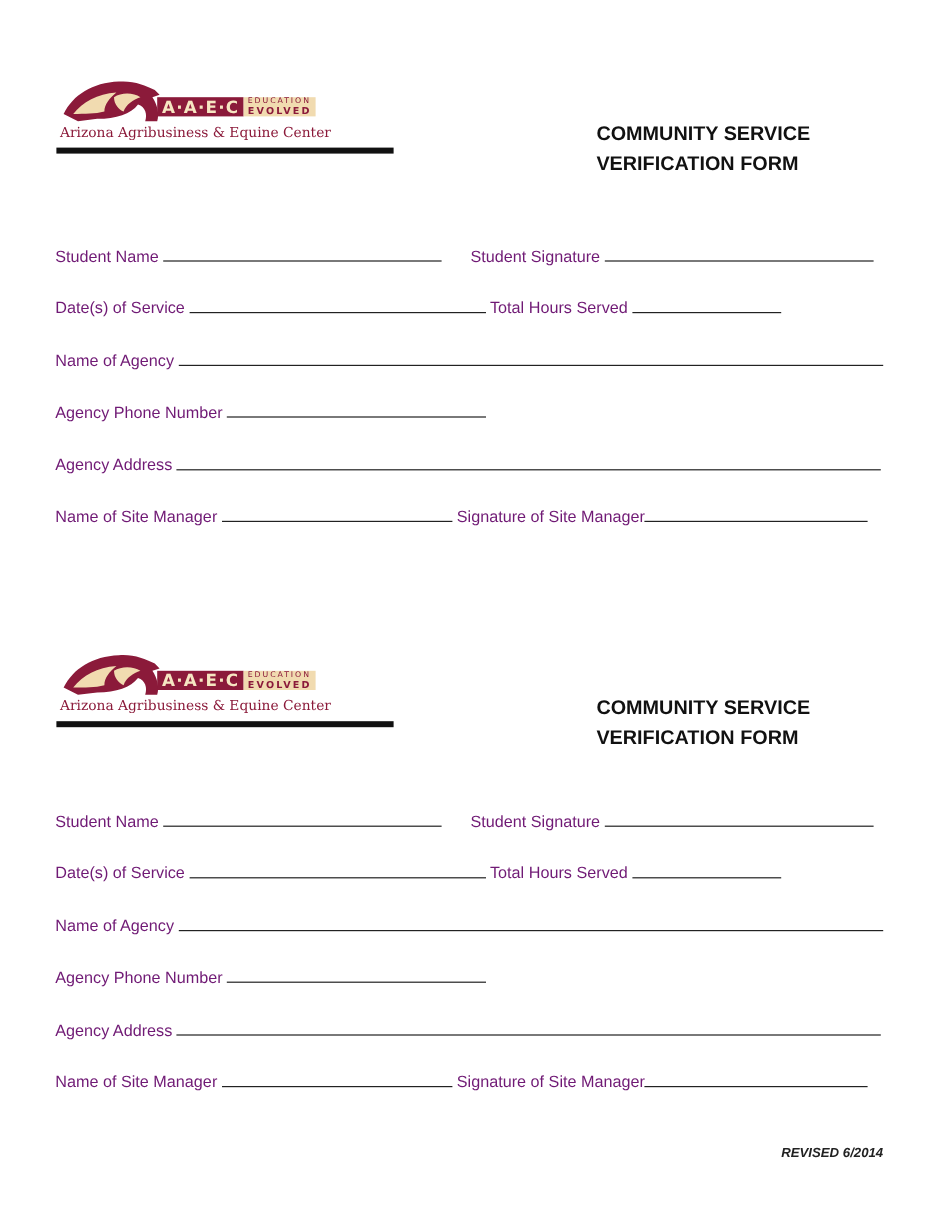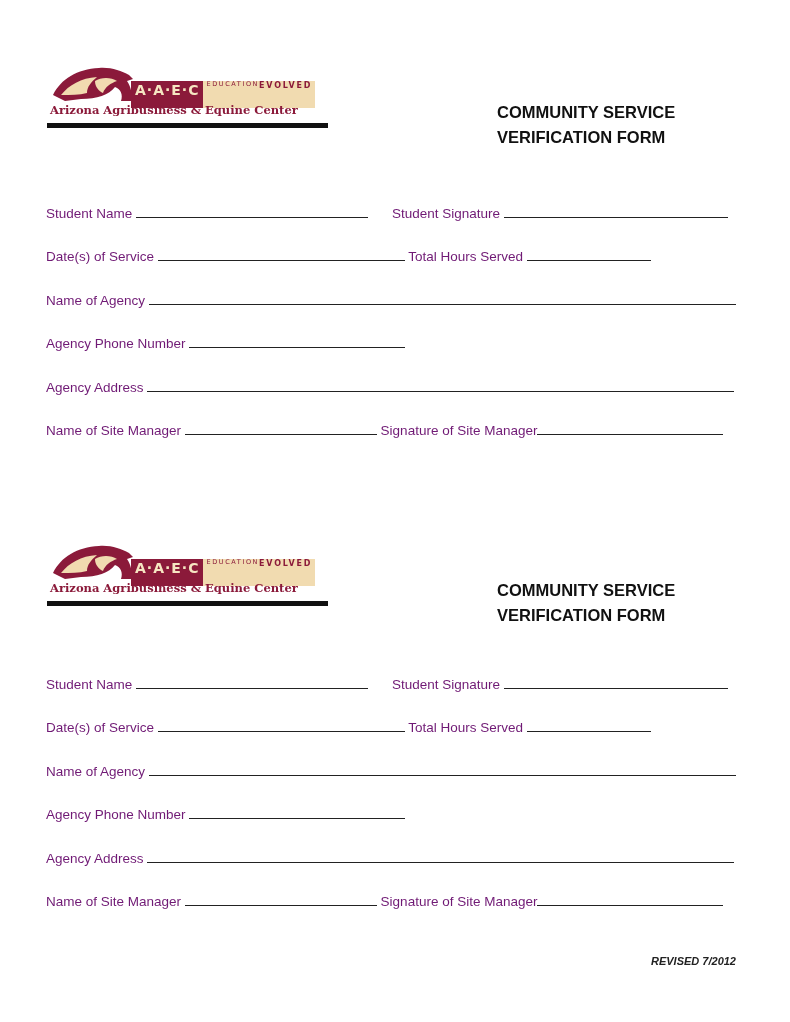--- a/index.html
+++ b/index.html
@@ -1,29 +1,29 @@
 <!DOCTYPE html>
 <html><head>
 <meta charset="utf-8">
 <style>
   html, body { margin:0; padding:0; background:#ffffff; }
   body { width:790px; height:1022px; position:relative; overflow:hidden;
          font-family:"Liberation Sans", "DejaVu Sans", sans-serif; color:#1a1a1a; }
   .form { position:absolute; left:0; width:790px; }
   .logo { position:absolute; left:47px; width:282px; height:62px; }
   .logo svg { position:absolute; left:4px; top:0; }
-  .aaec { position:absolute; left:84px; top:16px; height:27px; display:flex; }
+  .aaec { position:absolute; left:84px; top:16px; height:16px; display:flex; }
   .aaec .red { background:#8b1a3a; color:#f6e6c2; font-family:"DejaVu Sans", sans-serif;
                font-weight:bold; font-size:14px; letter-spacing:1px; line-height:18px; padding:0 4px; }
   .aaec .tan { background:#f1dbb0; color:#8b1a3a; font-family:"DejaVu Sans", sans-serif;
-               font-weight:bold; padding:0 3px; display:flex; flex-direction:row; justify-content:center; }
+               font-weight:bold; padding:0 3px; display:flex; flex-direction:column; justify-content:center; }
   .aaec .tan .t1 { font-size:6.5px; letter-spacing:1.6px; line-height:7px; font-weight:normal; }
   .aaec .tan .t2 { font-size:8px; letter-spacing:1.8px; line-height:9px; }
   .center-name { position:absolute; left:3px; top:38px; font-family:"DejaVu Serif", serif;
-                 font-weight:bold; font-size:11.5px; color:#8b1a3a; white-space:nowrap; }
+                 font-weight:normal; font-size:11.5px; color:#8b1a3a; white-space:nowrap; }
   .logo-bar { position:absolute; left:0; top:58px; width:281px; height:5px; background:#111; }
   .title { position:absolute; left:465px; font-weight:bold; font-size:16.5px; line-height:25px;
            color:#111;margin-left:32px; }
   .row { position:absolute; left:46px; font-size:13.5px; white-space:pre; color:#701a75; }
   .line { display:inline-block; border-bottom:1px solid #222; height:13px; vertical-align:baseline; }
   .revised { position:absolute; left:651px; top:955px; font-weight:bold; font-style:italic;
              font-size:11px; color:#222; }
 </style>
 </head>
 <body>
@@ -95,13 +95,13 @@
 
   <div class="row" style="top:284px;"><span>Name of Agency</span> <span class="line" style="width:587px;"></span></div>
 
   <div class="row" style="top:327px;"><span>Agency Phone Number</span> <span class="line" style="width:216px;"></span></div>
 
   <div class="row" style="top:371px;"><span>Agency Address</span> <span class="line" style="width:587px;"></span></div>
 
   <div class="row" style="top:414px;"><span>Name of Site Manager</span> <span class="line" style="width:192px;"></span> <span>Signature of Site Manager</span><span class="line" style="width:186px;"></span></div>
 </div>
 
-<div class="revised">REVISED 7/2012</div>
+<div class="revised">REVISED 6/2014</div>
 
 </body></html>

